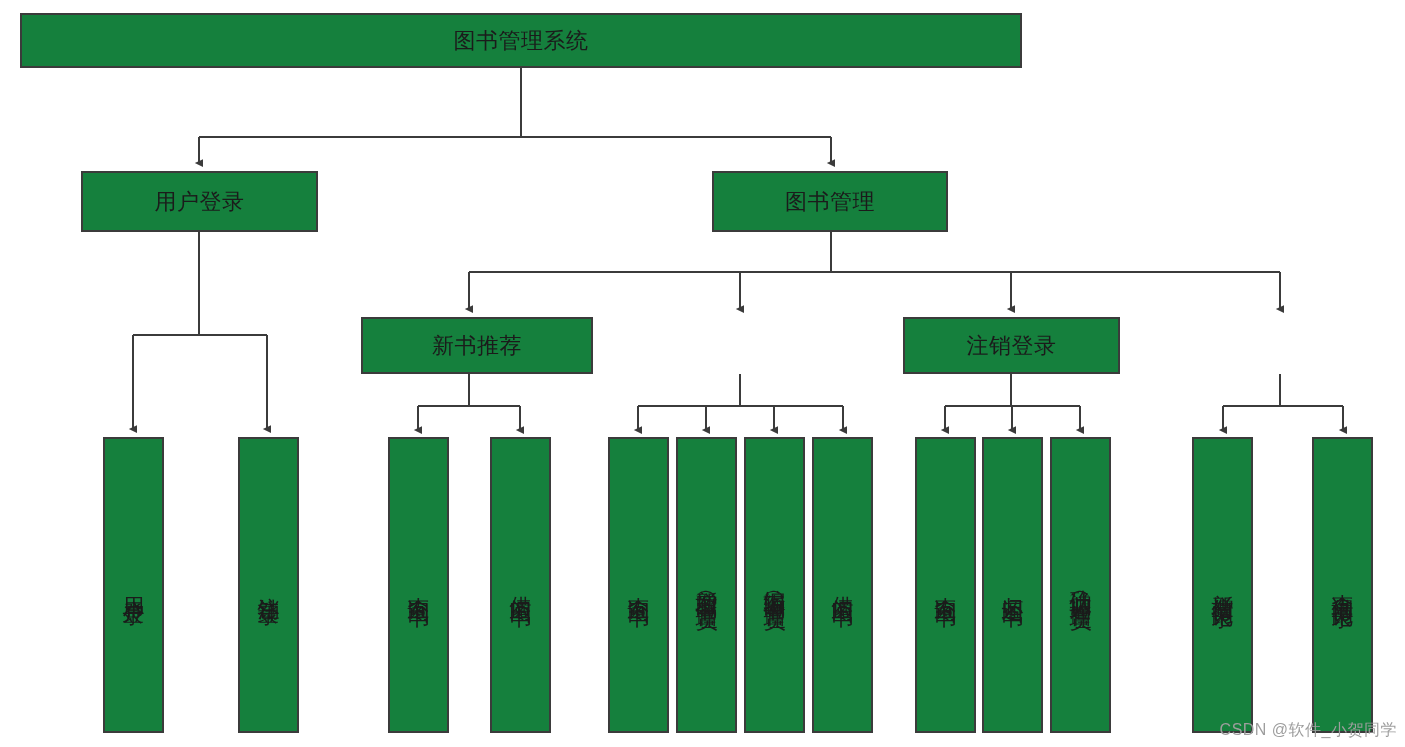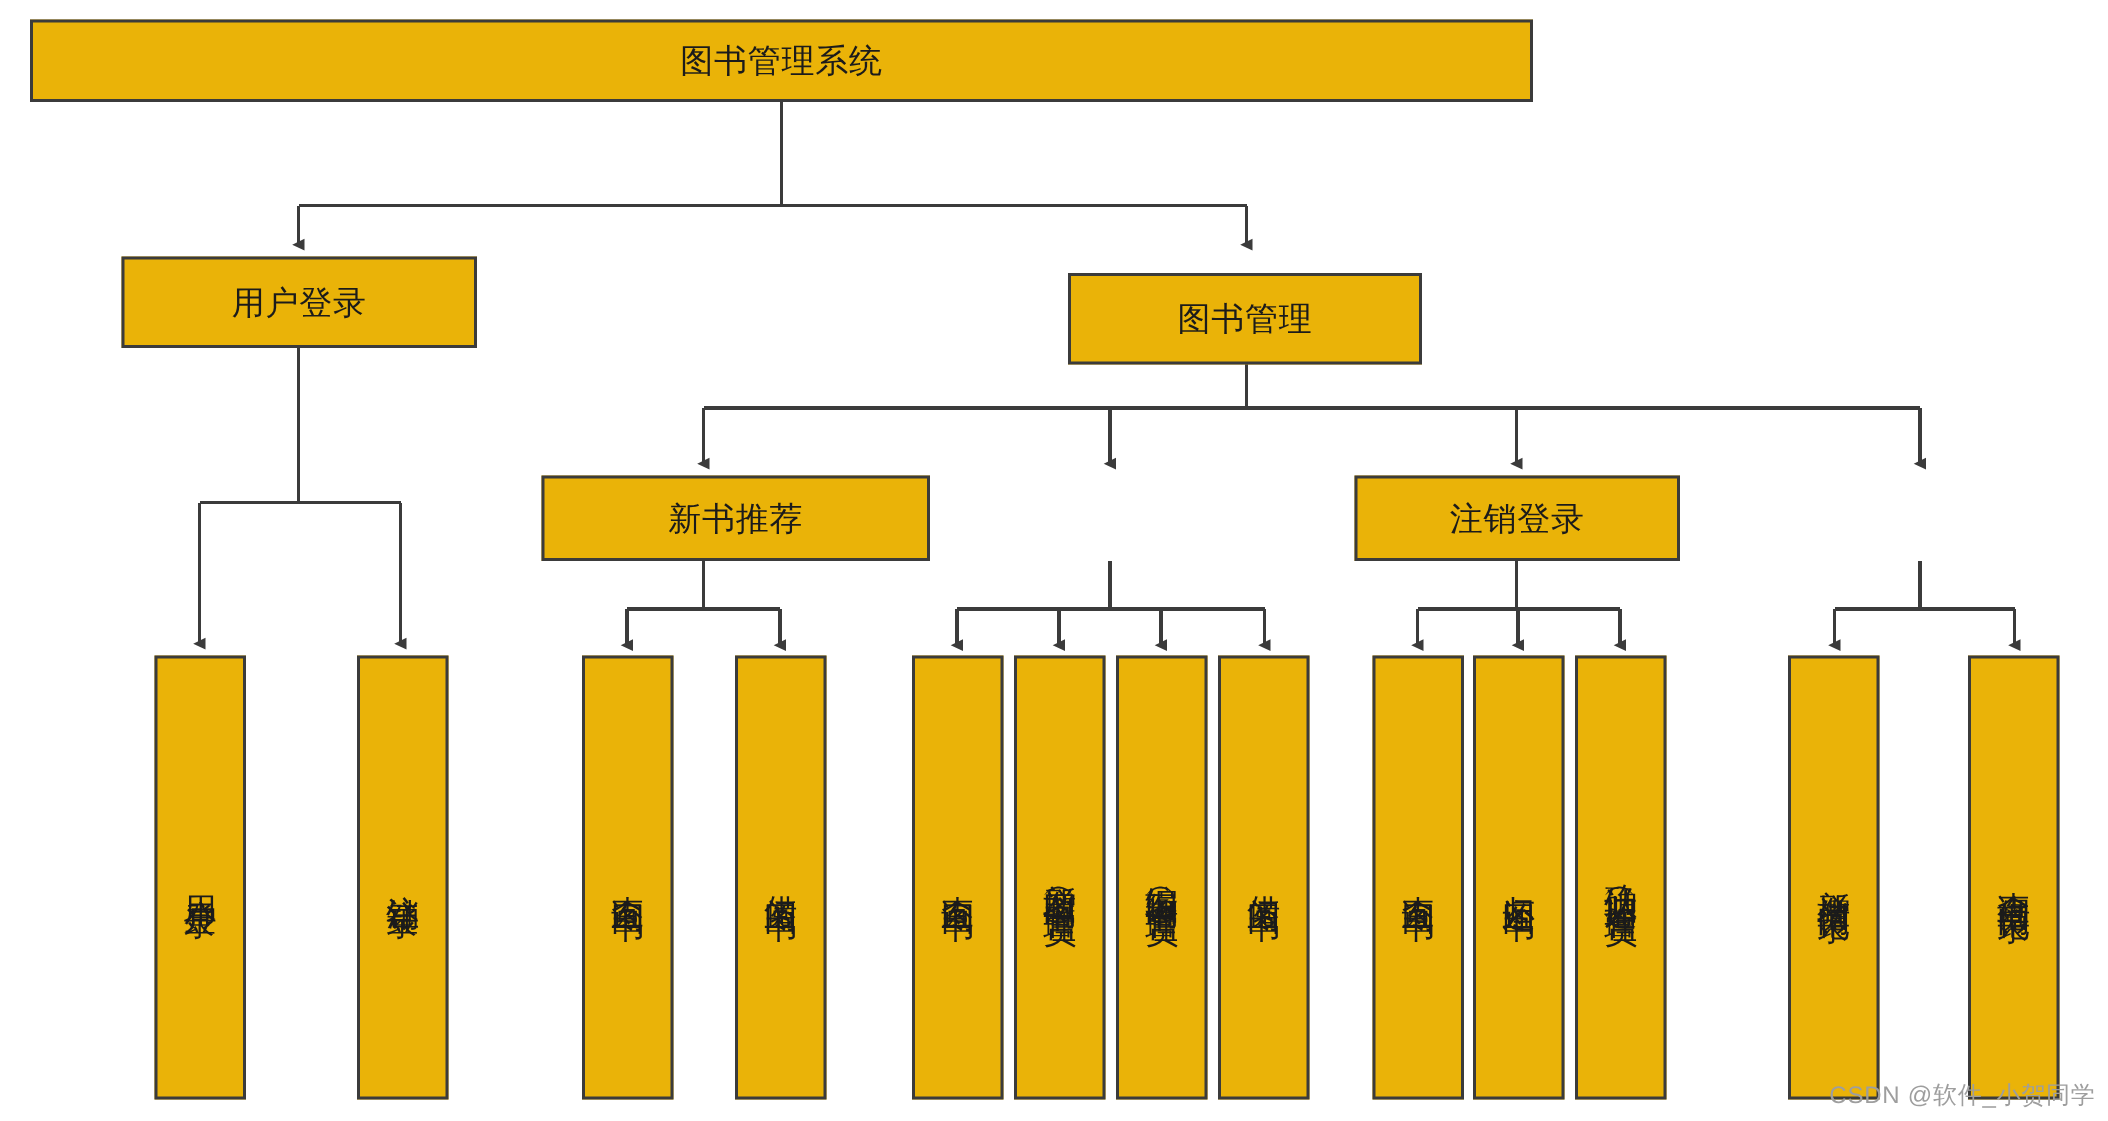--- a/index.html
+++ b/index.html
@@ -23,21 +23,21 @@
     position: absolute;
     left: 0;
     top: 0;
     width: 1405px;
     height: 747px;
     pointer-events: none;
   }
   .node {
     position: absolute;
     box-sizing: border-box;
-    background: #eab308;
+    background: #15803d;
     border: 2.5px solid #3b3b3b;
     display: flex;
     align-items: center;
     justify-content: center;
     overflow: hidden;
   }
   .node .label {
     color: #1b1b1b;
     text-align: center;
     line-height: 1.18;
@@ -127,25 +127,25 @@
     </g>
   </svg>
 
   <div class="node horiz" style="left:20px; top:13px; width:1002px; height:55px;">
     <span class="label">图书管理系统</span>
   </div>
 
   <div class="node horiz" style="left:81px; top:171px; width:237px; height:61px;">
     <span class="label">用户登录</span>
   </div>
-  <div class="node horiz" style="left:712px; top:182px; width:236px; height:61px;">
+  <div class="node horiz" style="left:712px; top:171px; width:236px; height:61px;">
     <span class="label">图书管理</span>
   </div>
 
-  <div class="node horiz" style="left:361px; top:317px; width:259px; height:57px;">
+  <div class="node horiz" style="left:361px; top:317px; width:232px; height:57px;">
     <span class="label">新书推荐</span>
   </div>
   <div class="node horiz" style="left:903px; top:317px; width:217px; height:57px;">
     <span class="label">注销登录</span>
   </div>
 
   <div class="node vert" style="left:103px; top:437px; width:61px; height:296px;">
     <span class="label">用户登录</span>
   </div>
   <div class="node vert" style="left:238px; top:437px; width:61px; height:296px;">

